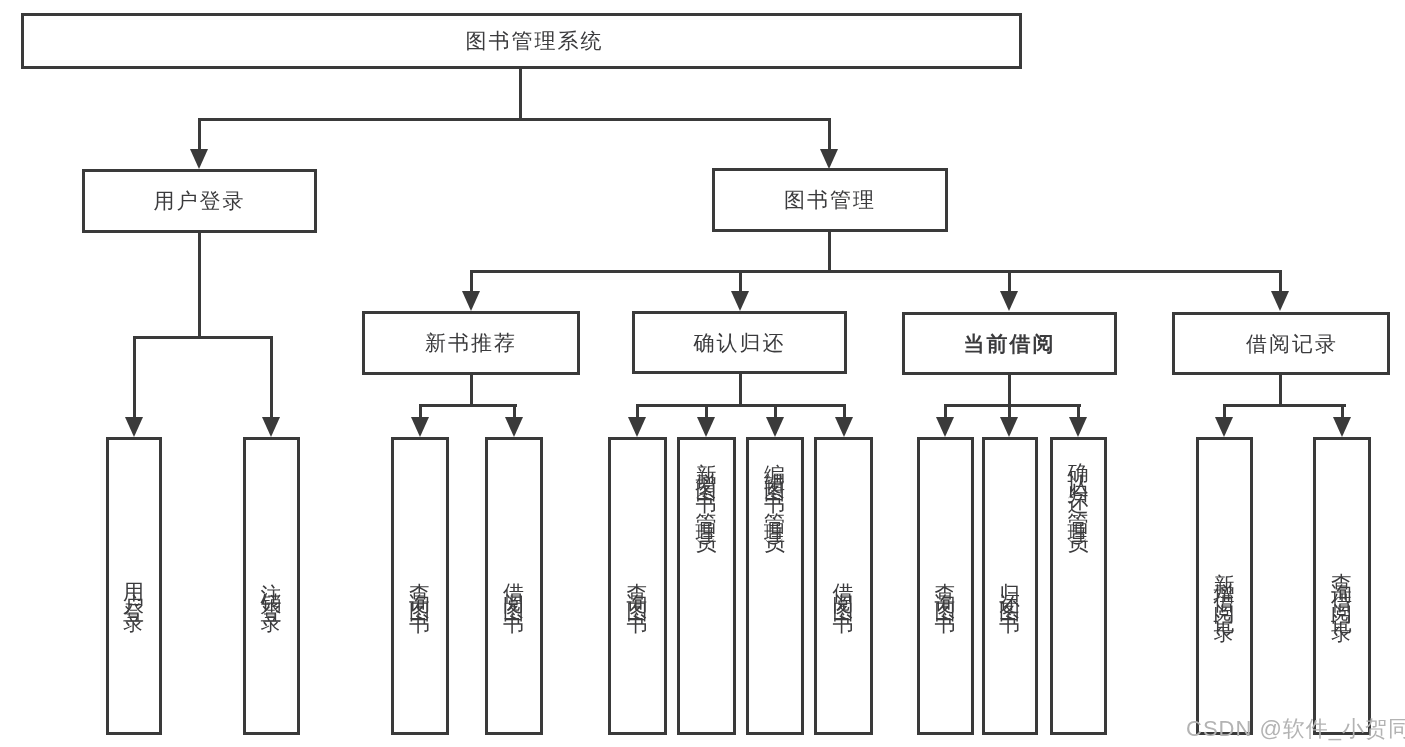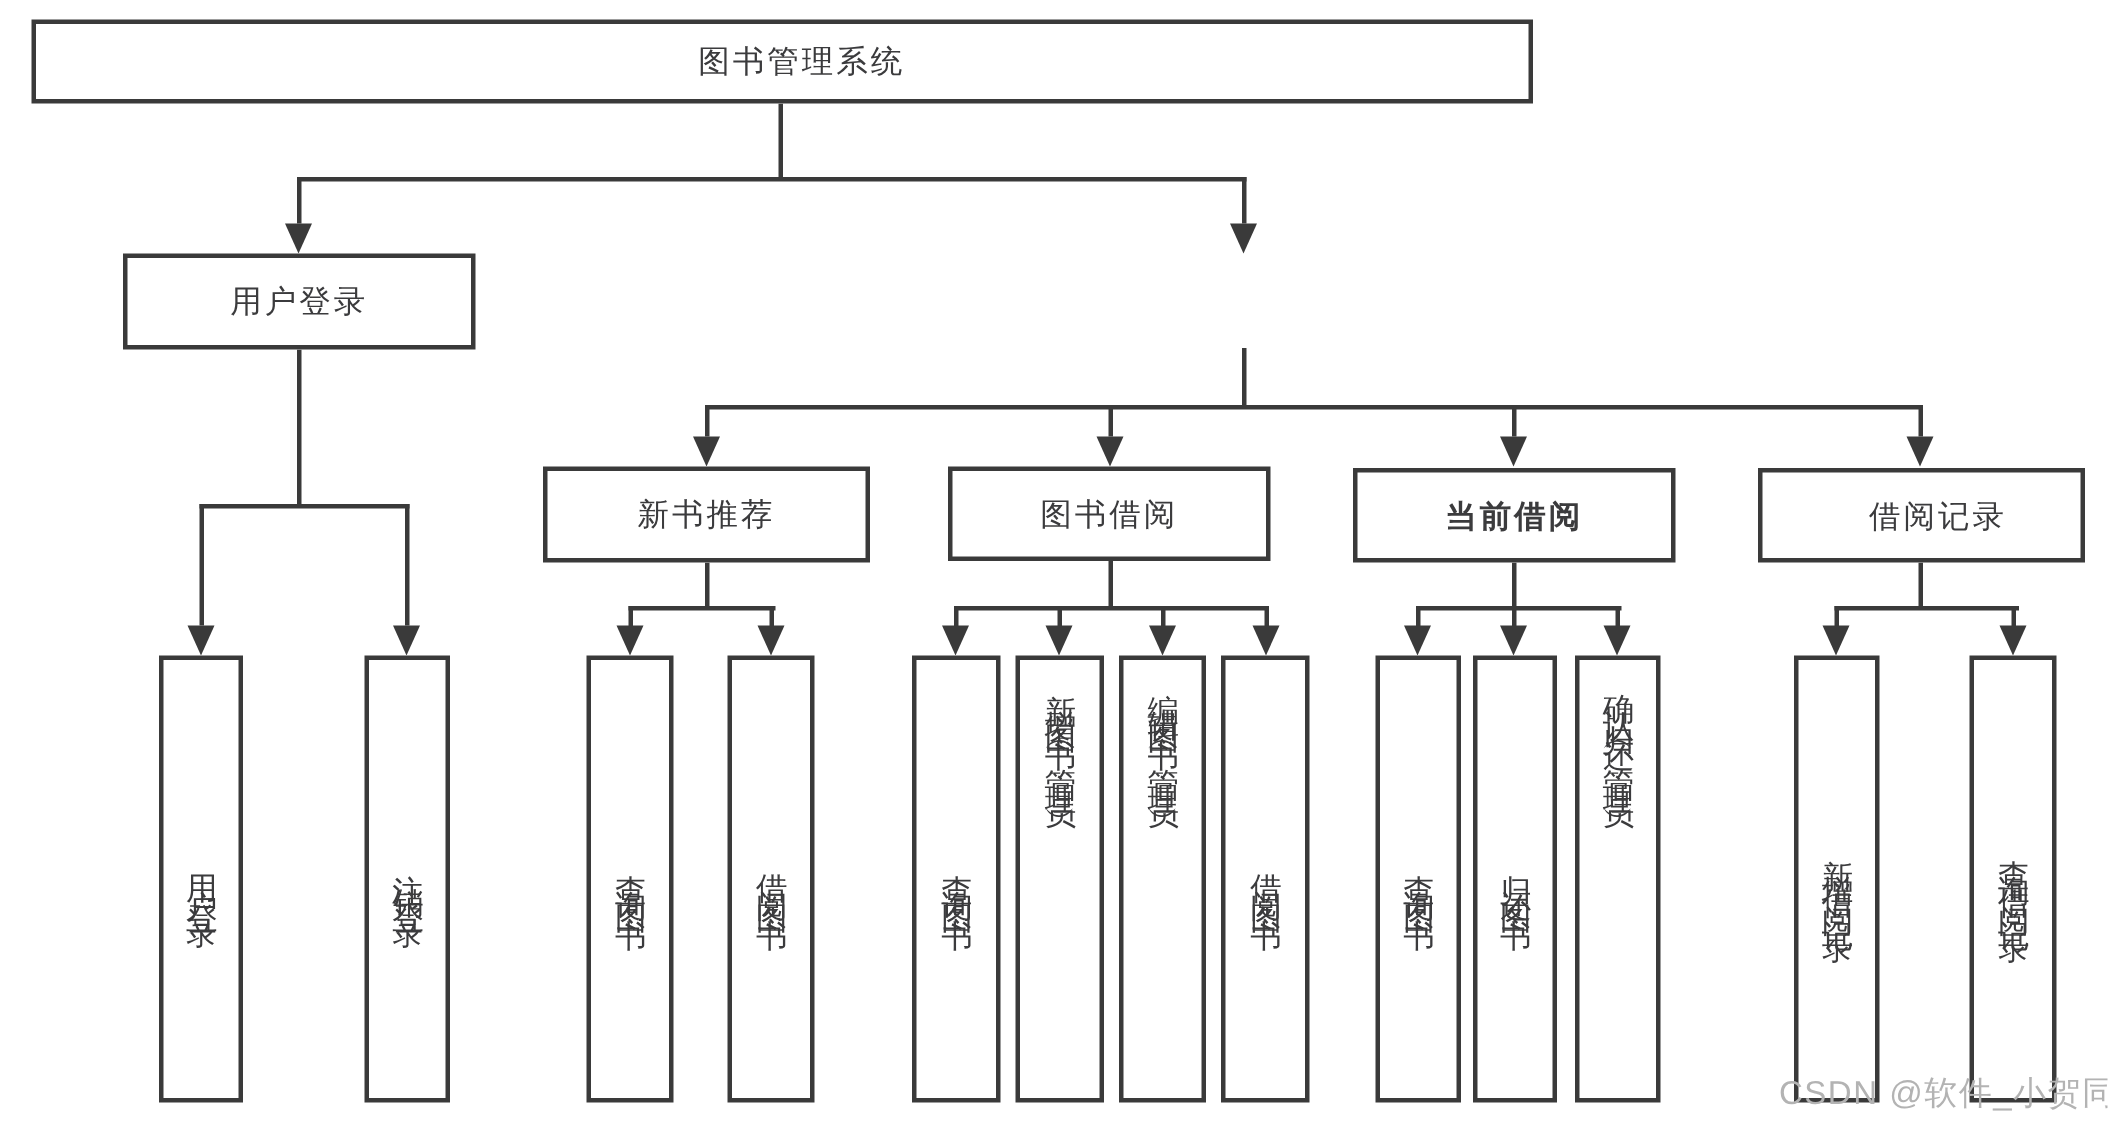--- a/index.html
+++ b/index.html
@@ -79,41 +79,42 @@
   <div class="box hbox" style="left:21px; top:13px; width:1001px; height:56px;padding-left:26px;">图书管理系统</div>
 
   <div class="line" style="left:519px; top:69px; width:3px; height:49px;"></div>
   <div class="line" style="left:198px; top:118px; width:633px; height:3px;"></div>
   <div class="line" style="left:198px; top:118px; width:3px; height:31px;"></div>
   <div class="head" style="left:190px; top:149px;"></div>
   <div class="line" style="left:828px; top:118px; width:3px; height:31px;"></div>
   <div class="head" style="left:820px; top:149px;"></div>
 
   <div class="box hbox" style="left:82px; top:169px; width:235px; height:64px;">用户登录</div>
+  <div class="box hbox" style="left:712px; top:168px; width:236px; height:64px;">图书管理</div>
 
   <div class="line" style="left:198px; top:233px; width:3px; height:103px;"></div>
   <div class="line" style="left:133px; top:336px; width:140px; height:3px;"></div>
   <div class="line" style="left:133px; top:336px; width:3px; height:81px;"></div>
   <div class="head" style="left:125px; top:417px;"></div>
   <div class="line" style="left:270px; top:336px; width:3px; height:81px;"></div>
   <div class="head" style="left:262px; top:417px;"></div>
 
   <div class="line" style="left:828px; top:232px; width:3px; height:39px;"></div>
   <div class="line" style="left:470px; top:270px; width:812px; height:3px;"></div>
   <div class="line" style="left:470px; top:270px; width:3px; height:21px;"></div>
   <div class="head" style="left:462px; top:291px;"></div>
   <div class="line" style="left:739px; top:270px; width:3px; height:21px;"></div>
   <div class="head" style="left:731px; top:291px;"></div>
   <div class="line" style="left:1008px; top:270px; width:3px; height:21px;"></div>
   <div class="head" style="left:1000px; top:291px;"></div>
   <div class="line" style="left:1279px; top:270px; width:3px; height:21px;"></div>
   <div class="head" style="left:1271px; top:291px;"></div>
 
   <div class="box hbox" style="left:362px; top:311px; width:218px; height:64px;font-family:Liberation Mono, monospace;">新书推荐</div>
-  <div class="box hbox" style="left:632px; top:311px; width:215px; height:63px;">图书借阅</div>
+  <div class="box hbox" style="left:632px; top:311px; width:215px; height:63px;">确认归还</div>
   <div class="box hbox" style="left:902px; top:312px; width:215px; height:63px;font-weight:bold;">当前借阅</div>
   <div class="box hbox" style="left:1172px; top:312px; width:218px; height:63px;padding-left:22px;">借阅记录</div>
 
   <div class="line" style="left:470px; top:375px; width:3px; height:31px;"></div>
   <div class="line" style="left:419px; top:404px; width:98px; height:3px;"></div>
   <div class="line" style="left:419px; top:404px; width:3px; height:14px;"></div>
   <div class="head" style="left:411px; top:417px;"></div>
   <div class="line" style="left:513px; top:404px; width:3px; height:14px;"></div>
   <div class="head" style="left:505px; top:417px;"></div>
 

